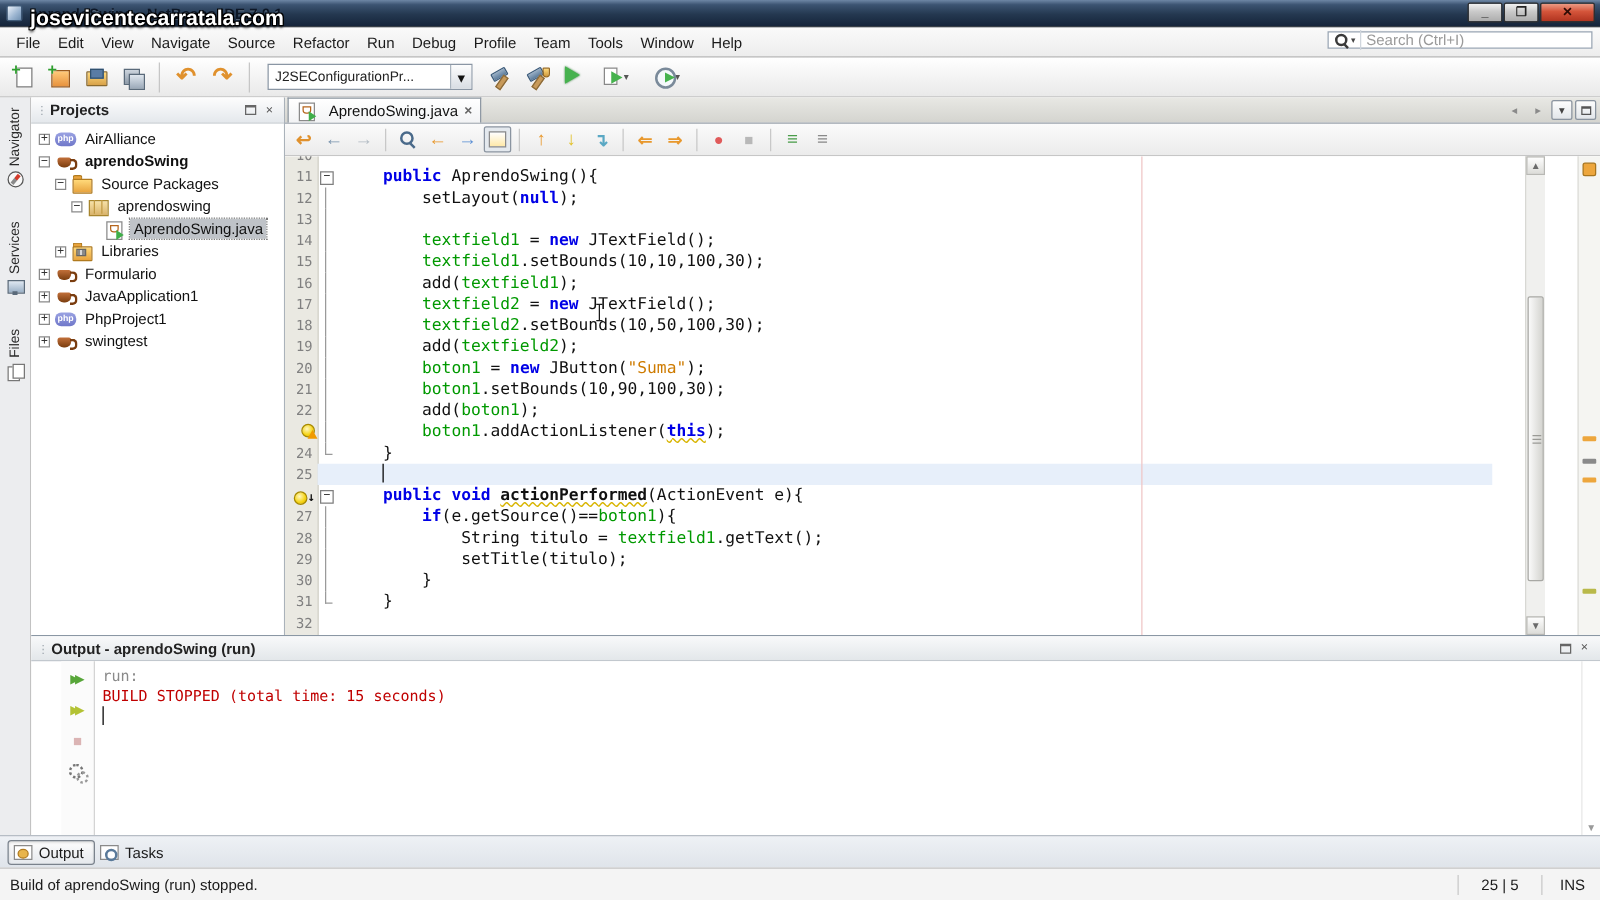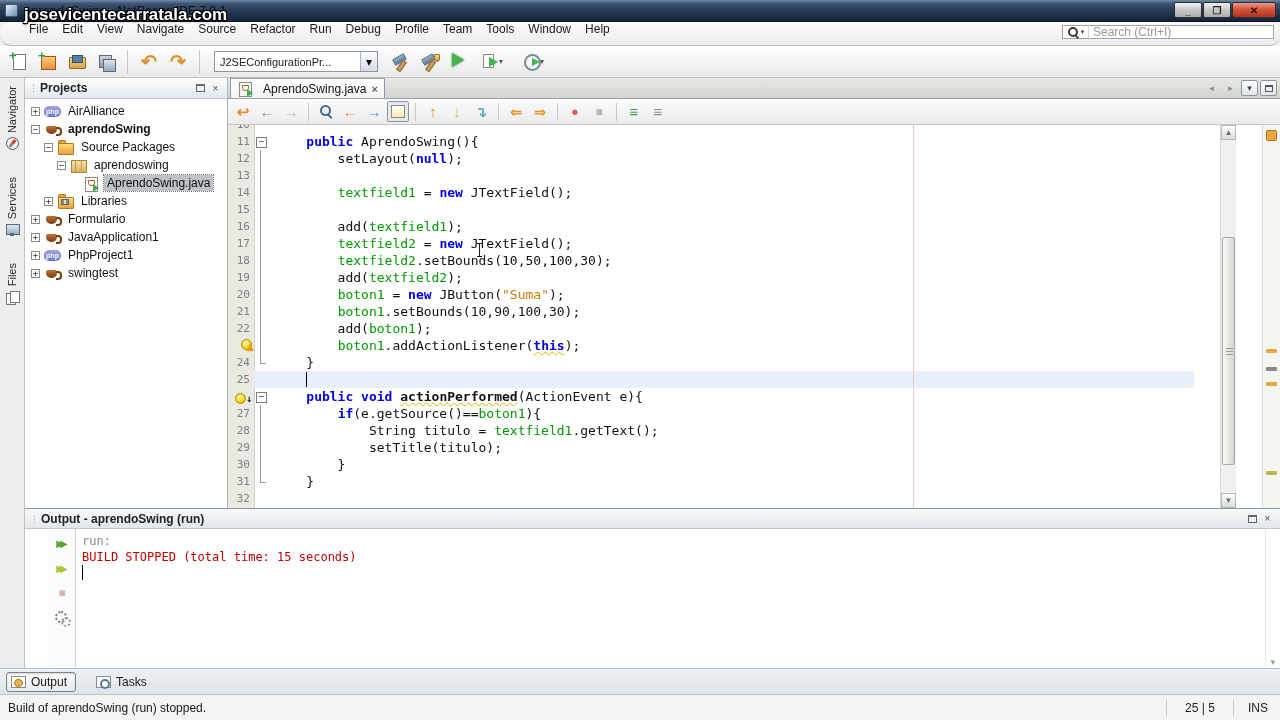--- a/index.html
+++ b/index.html
@@ -11,21 +11,21 @@
   .titlebar { height:22px; background:linear-gradient(#6e87a5 0%,#3c5472 18%,#243850 55%,#15243a 100%); position:relative; display:flex; align-items:center; padding-left:5px; border-bottom:1px solid #0c141f;}
   .nb-cube { width:13px; height:13px; background:linear-gradient(135deg,#eef4fb,#9ab4d0 60%,#6f8fb0); border:1px solid #3f5a78; border-radius:2px; margin-right:6px; }
   .title-text { font-weight:bold; font-size:12px; color:#0d1726; text-shadow:0 1px 0 rgba(255,255,255,.25); white-space:nowrap; }
   .watermark { position:absolute; left:24px; top:5px; font-size:17px; font-weight:bold; color:#fff; letter-spacing:0px;
     text-shadow:-1px -1px 0 #000,1px -1px 0 #000,-1px 1px 0 #000,1px 1px 0 #000,0 2px 2px rgba(0,0,0,.6); z-index:5; }
   .winbtns { position:absolute; right:4px; top:2px; display:flex; gap:1px; z-index:6;}
   .wbtn { width:28px; height:16px; border:1px solid #2f2f2f; border-radius:2px; background:linear-gradient(#f2f2f2,#c9c9c9 45%,#adadad); display:flex; align-items:center; justify-content:center; font-size:10px; font-weight:bold; color:#222; }
   .wbtn.close { width:44px; background:linear-gradient(#eb9c86,#d4543a 45%,#b03420); color:#2d0b05; }
 
   
-  .menubar { height:24px; background:linear-gradient(#fafafa,#ededed); border-bottom:1px solid #b9b9b9; display:flex; align-items:flex-start; padding-left:22px; position:relative;border-radius:11px; }
+  .menubar { height:24px; background:linear-gradient(#fafafa,#ededed); border-bottom:1px solid #b9b9b9; display:flex; align-items:center; padding-left:6px; position:relative; }
   .mitem { padding:3px 7px; color:#1a1a1a; cursor:default; }
   .searchbox { position:absolute; right:6px; top:3px; width:212px; height:14px; border:1px solid #98a4b2; background:#fff; display:flex; align-items:center; }
   .search-ic { width:26px; height:16px; display:flex; align-items:center; justify-content:center; border-right:1px solid #d0d6dd; position:relative; }
   .mag { position:relative; width:13px; height:13px; display:inline-block;}
   .mag::before { content:""; position:absolute; left:1px; top:1px; width:6px; height:6px; border:2px solid #3a3a3a; border-radius:50%; }
   .mag::after { content:""; position:absolute; left:9px; top:9px; width:2px; height:4px; background:#3a3a3a; transform:rotate(-45deg); }
   .search-ic .dd-ar { font-size:7px; color:#444; margin-left:1px;}
   .searchbox input { border:none; outline:none; flex:1; font-size:12px; color:#333; padding:0 4px; font-family:"Liberation Sans",sans-serif; background:transparent;}
   .searchbox input::placeholder { color:#9a9a9a; }
 
@@ -185,21 +185,21 @@
   .oi-stop { opacity:.55; } .oi-stop::before { content:"■"; color:#c27b7b; font-size:12px; }
   .oi-settings::before { content:""; position:absolute; left:2px; top:2px; width:8px; height:8px; border:2px dotted #777; border-radius:50%; }
   .oi-settings::after { content:""; position:absolute; left:8px; top:8px; width:6px; height:6px; border:2px dotted #999; border-radius:50%; }
   .outtext { flex:1; padding:4px 6px; font-family:"DejaVu Sans Mono",monospace; font-size:12px; line-height:16px; background:#fff; }
   .oline.dim { color:#8a8a8a; }
   .oline.err { color:#c00000; }
   .outscroll { width:15px; border-left:1px solid #e8e8e8; position:relative; background:#fff; }
   .outscroll .sdn { position:absolute; bottom:1px; left:3px; color:#9a9a9a; font-size:8px; }
 
   
-  .wintabs { height:26px; background:linear-gradient(#eef1f5,#dfe4ea); border-top:1px solid #b6bdc5; display:flex; align-items:center; padding-left:6px; gap:16px; }
+  .wintabs { height:26px; background:linear-gradient(#eef1f5,#dfe4ea); border-top:1px solid #b6bdc5; display:flex; align-items:center; padding-left:6px; gap:0; }
   .wtab { display:flex; align-items:center; gap:5px; padding:2px 8px 2px 4px; font-size:12px; color:#1a1a1a; }
   .wtab.active { border:1px solid #7a828c; border-radius:3px; background:linear-gradient(#fdfdfd,#e6e9ed); box-shadow:inset 0 1px 2px rgba(0,0,0,.15); }
   .bt-ic { width:15px; height:12px; border:1px solid #8a8a8a; background:#fff; position:relative; display:inline-block; }
   .bt-ic.outic::after { content:""; position:absolute; left:2px; top:2px; width:7px; height:6px; background:#e8b44a; border-radius:50%; border:1px solid #b07a1e; }
   .bt-ic.taskic::after { content:""; position:absolute; left:3px; top:2px; width:6px; height:6px; border:2px solid #5a7a9a; border-radius:50%; }
   .statusbar { height:26px; background:#f4f4f4; border-top:1px solid #c3c3c3; display:flex; align-items:center; padding:0 8px; font-size:12px; color:#1a1a1a; }
   .statusbar .msg { flex:1; }
   .ssep { width:1px; height:16px; background:#c8c8c8; margin:0 10px; }
   .spos { min-width:46px; text-align:center; }
   .smode { min-width:28px; text-align:center; }
@@ -474,20 +474,21 @@
                     <span class="gut">14</span>
                     <span class="rb">
                       <span class="fold mid"></span>
                       <span class="ctext"><span>        </span><span class="tok-f">textfield1</span><span> = </span><span class="tok-k">new</span><span> JTextField();</span></span>
                     </span>
                   </div>
                   <div class="crow">
                     <span class="gut">15</span>
                     <span class="rb">
                       <span class="fold mid"></span>
+                      <span class="ctext"><span>        </span><span class="tok-f">textfield1</span><span>.setBounds(10,10,100,30);</span></span>
                     </span>
                   </div>
                   <div class="crow">
                     <span class="gut">16</span>
                     <span class="rb">
                       <span class="fold mid"></span>
                       <span class="ctext"><span>        add(</span><span class="tok-f">textfield1</span><span>);</span></span>
                     </span>
                   </div>
                   <div class="crow">

